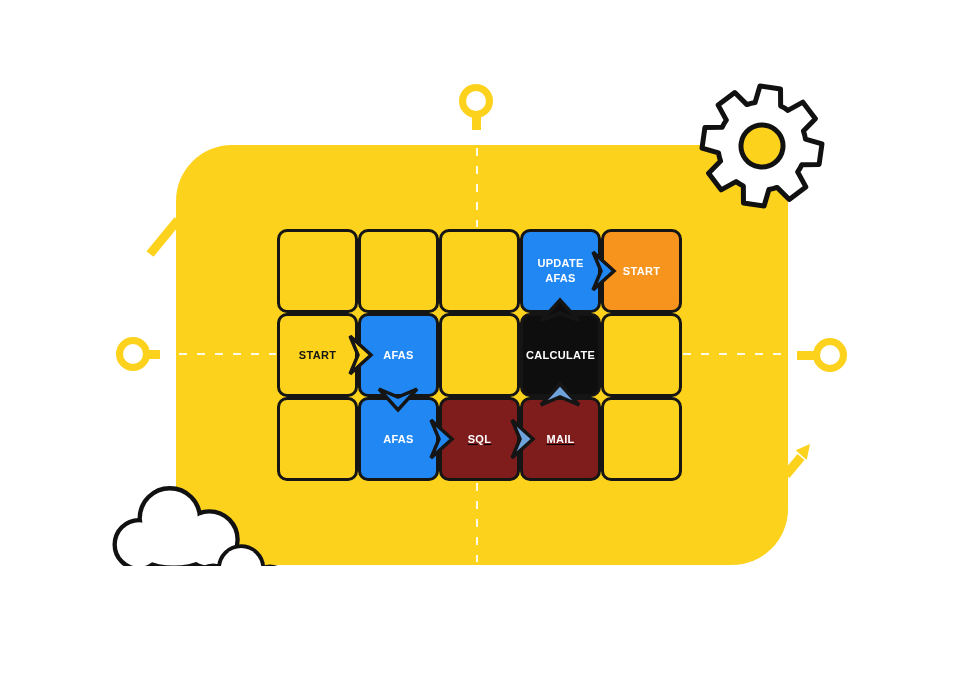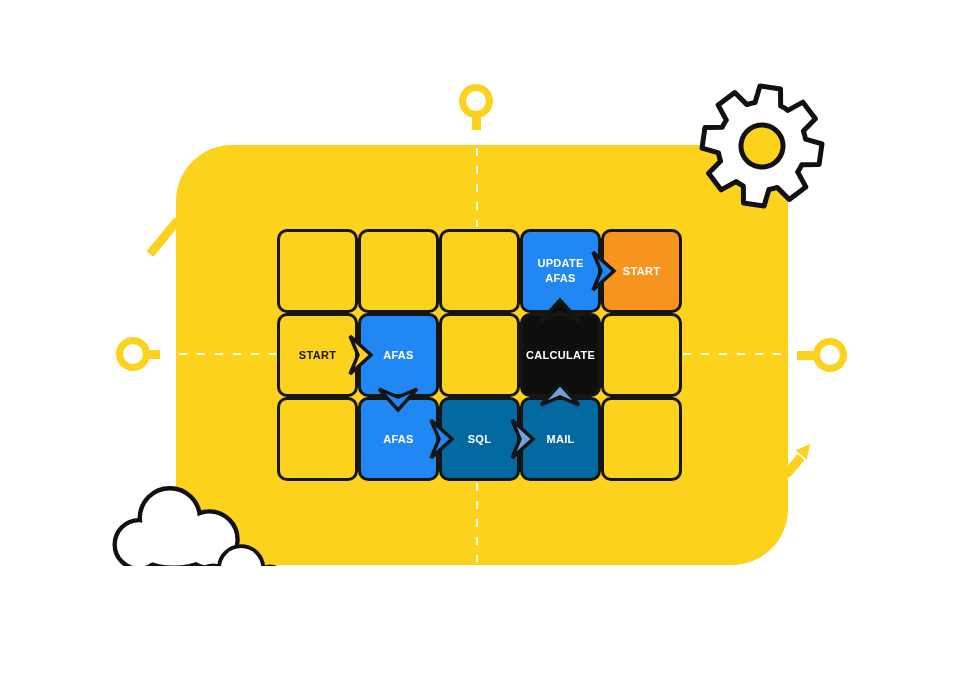--- a/index.html
+++ b/index.html
@@ -11,21 +11,21 @@
   
   .grid{position:absolute;left:277px;top:229px;width:405px;height:252px;
         display:grid;grid-template-columns:repeat(5,81px);grid-template-rows:repeat(3,84px);}
   .cell{box-sizing:border-box;border:3px solid #151515;border-radius:10px;
         display:flex;align-items:center;justify-content:center;text-align:center;
         padding:0 8px;}
   .cell-label{font-size:11px;font-weight:bold;letter-spacing:.3px;line-height:1.35;color:#ffffff;}
   .cell[data-color="yellow"]{background:#FCD21D;}
   .cell[data-color="yellow"] .cell-label{color:#151515;}
   .cell[data-color="blue"]{background:#2187F2;}
-  .cell[data-color="light_blue"]{background:#0369a1;}
+  .cell[data-color="light_blue"]{background:#7f1d1d;text-decoration:underline;}
   .cell[data-color="orange"]{background:#F7941D;}
   .cell[data-color="black"]{background:#0E0E0E;justify-content:center;}
   
   .dart{position:absolute;pointer-events:none;}
   .dart polygon{stroke:#151515;stroke-width:3.5;stroke-linejoin:miter;}
   .fill-yellow{fill:#FCD21D}.fill-blue{fill:#2187F2}.fill-lightblue{fill:#6FA3DC}.fill-black{fill:#0E0E0E}
   
   .node{position:absolute;width:34px;height:34px;box-sizing:border-box;border-radius:50%;
         border:7px solid #FCD21D;background:#ffffff;}
   .stub{position:absolute;background:#FCD21D;}

